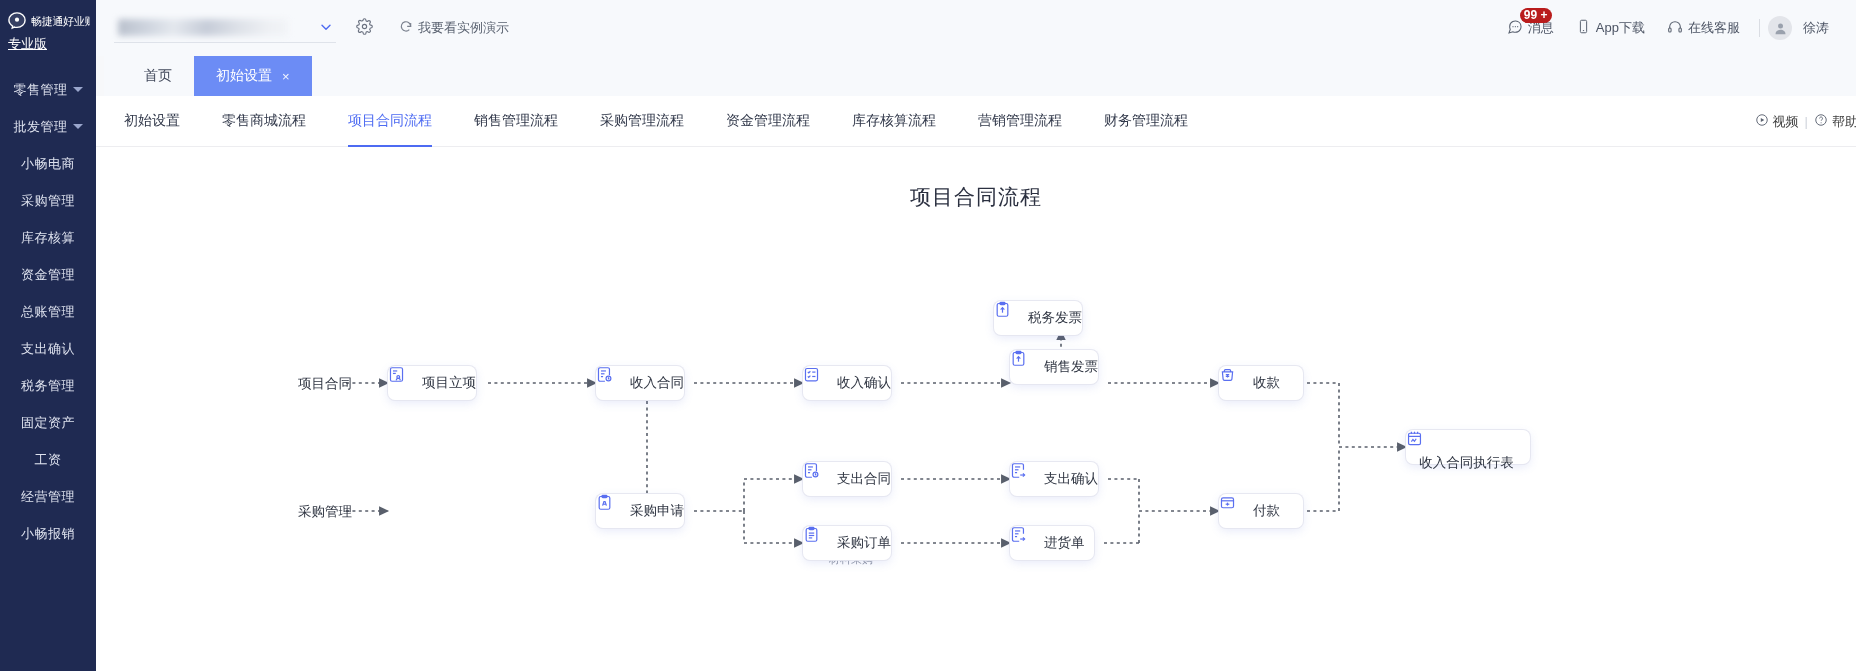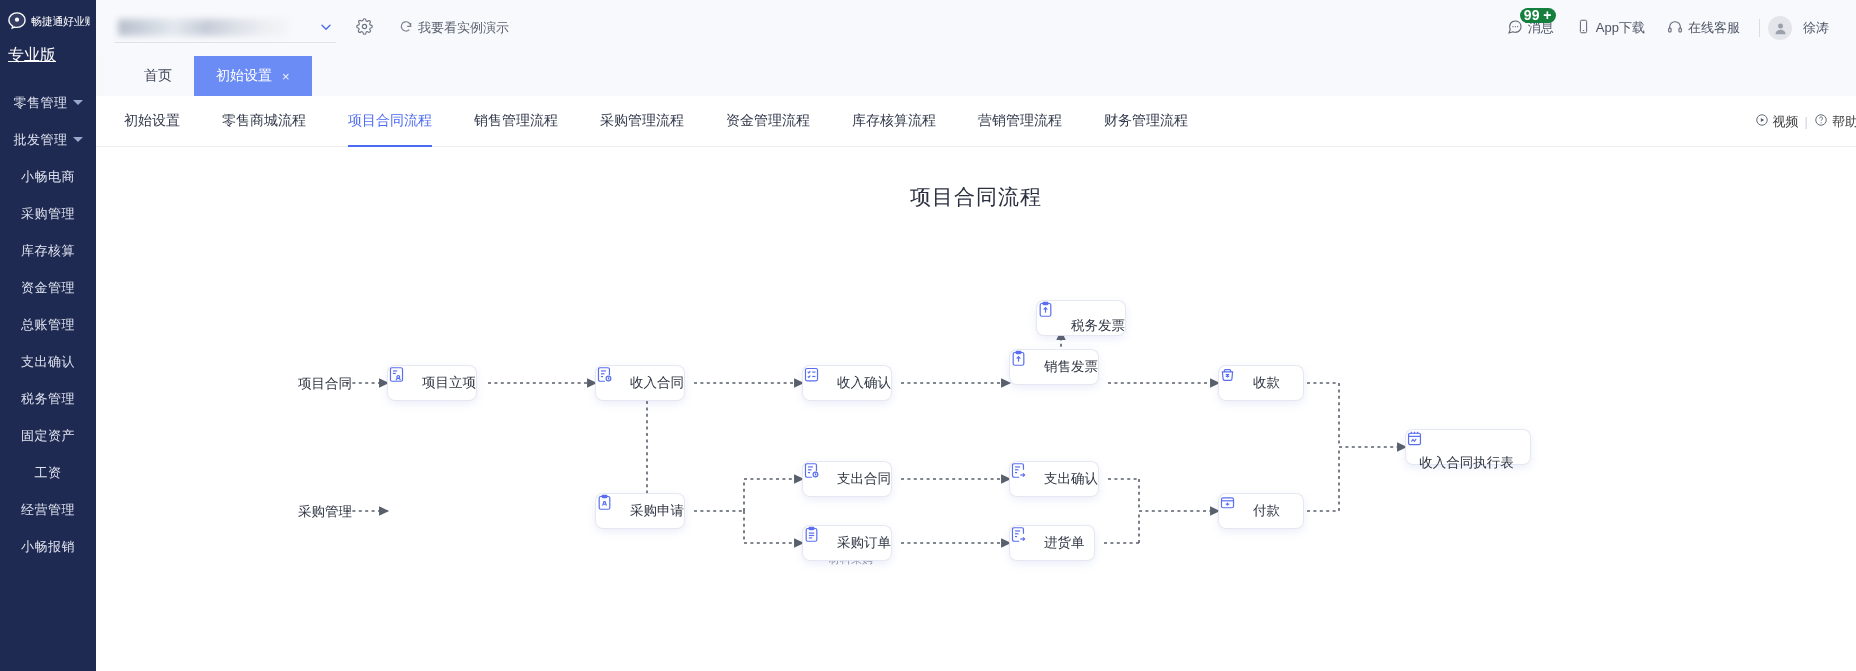--- a/index.html
+++ b/index.html
@@ -15,21 +15,21 @@
     width:96px; flex:0 0 96px; background:#1f2a52; color:#fff;
     position:relative; z-index:5;
   }
   .logo-wrap { padding:10px 6px 4px 6px; }
   .logo-row { display:flex; align-items:center; gap:3px; }
   .logo-mark { width:22px; height:22px; flex:0 0 22px; }
   .logo-text {
     font-size:11px; color:#fff; white-space:nowrap; letter-spacing:-0.3px;
     overflow:hidden;
   }
-  .logo-sub { font-size:16px; color:#fff; margin-top:13px; padding-left:2px;text-decoration:underline; }
+  .logo-sub { font-size:13px; color:#fff; margin-top:3px; padding-left:2px;text-decoration:underline; }
   .nav { margin-top:14px; }
   .nav-item {
     height:37px; display:flex; align-items:center; justify-content:center;
     font-size:13px; color:#dfe3ef; cursor:pointer; gap:5px;
     letter-spacing:0.5px;
   }
   .caret {
     width:0;height:0;border-left:5px solid transparent;border-right:5px solid transparent;
     border-top:5px solid #9aa6cc; display:inline-block;
   }
@@ -60,21 +60,21 @@
   .hdr-right {
     margin-left:auto; display:flex; align-items:center; gap:0px;
     font-size:13px; color:#4c5464;
   }
   .hdr-item {
     display:flex; align-items:center; gap:5px; cursor:pointer;
     padding:0 11px; position:relative; white-space:nowrap;
   }
   .badge {
     position:absolute; top:-11px; left:24px;
-    background:#15803d; color:#fff; font-size:14px; line-height:14px;
+    background:#b91c1c; color:#fff; font-size:12px; line-height:14px;
     height:15px; min-width:24px; text-align:center; border-radius:8px;
     padding:0 4px; font-weight:bold;
   }
   .hdr-divider { width:1px;height:18px;background:#dadde3; margin:0 8px; }
   .avatar {
     width:24px;height:24px;border-radius:50%;background:#e3e5ea;
     display:flex;align-items:center;justify-content:center; margin-right:6px;
   }
 
   
@@ -444,21 +444,21 @@
             <svg viewBox="0 0 24 24" width="17" height="17" fill="none" stroke="#5a6ff0" stroke-width="1.7">
               <rect x="4.5" y="3.5" width="15" height="18" rx="2.2"></rect>
               <rect x="8.5" y="1.8" width="7" height="3.4" rx="1.2"></rect>
               <path d="M12 16.5V9.5"></path>
                 <path d="M9.4 12.1L12 9.4l2.6 2.7"></path>
             </svg>
           </span>
           <span>销售发票</span>
         </div>
 
-        <div class="node" style="left:941px; top:90px; width:88px;align-items:flex-end;">
+        <div class="node" style="left:898px; top:90px; width:88px;">
           <span class="ico">
             <svg viewBox="0 0 24 24" width="17" height="17" fill="none" stroke="#5a6ff0" stroke-width="1.7">
               <rect x="4.5" y="3.5" width="15" height="18" rx="2.2"></rect>
               <rect x="8.5" y="1.8" width="7" height="3.4" rx="1.2"></rect>
               <path d="M12 16.5V9.5"></path>
                 <path d="M9.4 12.1L12 9.4l2.6 2.7"></path>
             </svg>
           </span>
           <span>税务发票</span>
         </div>

